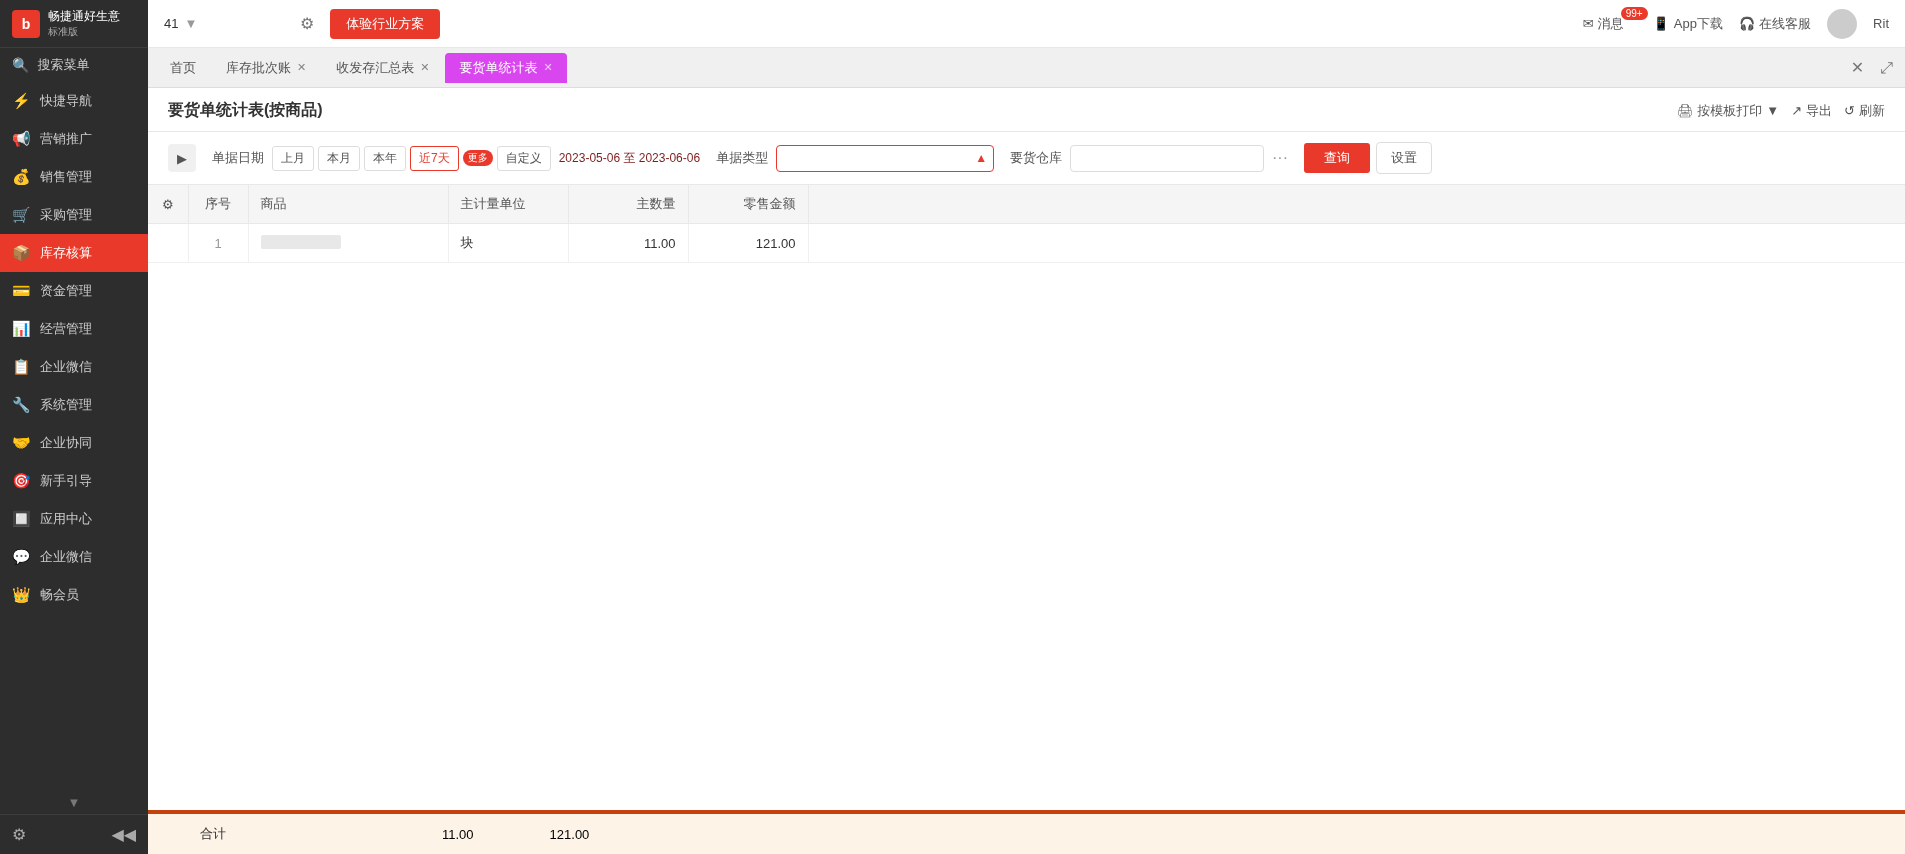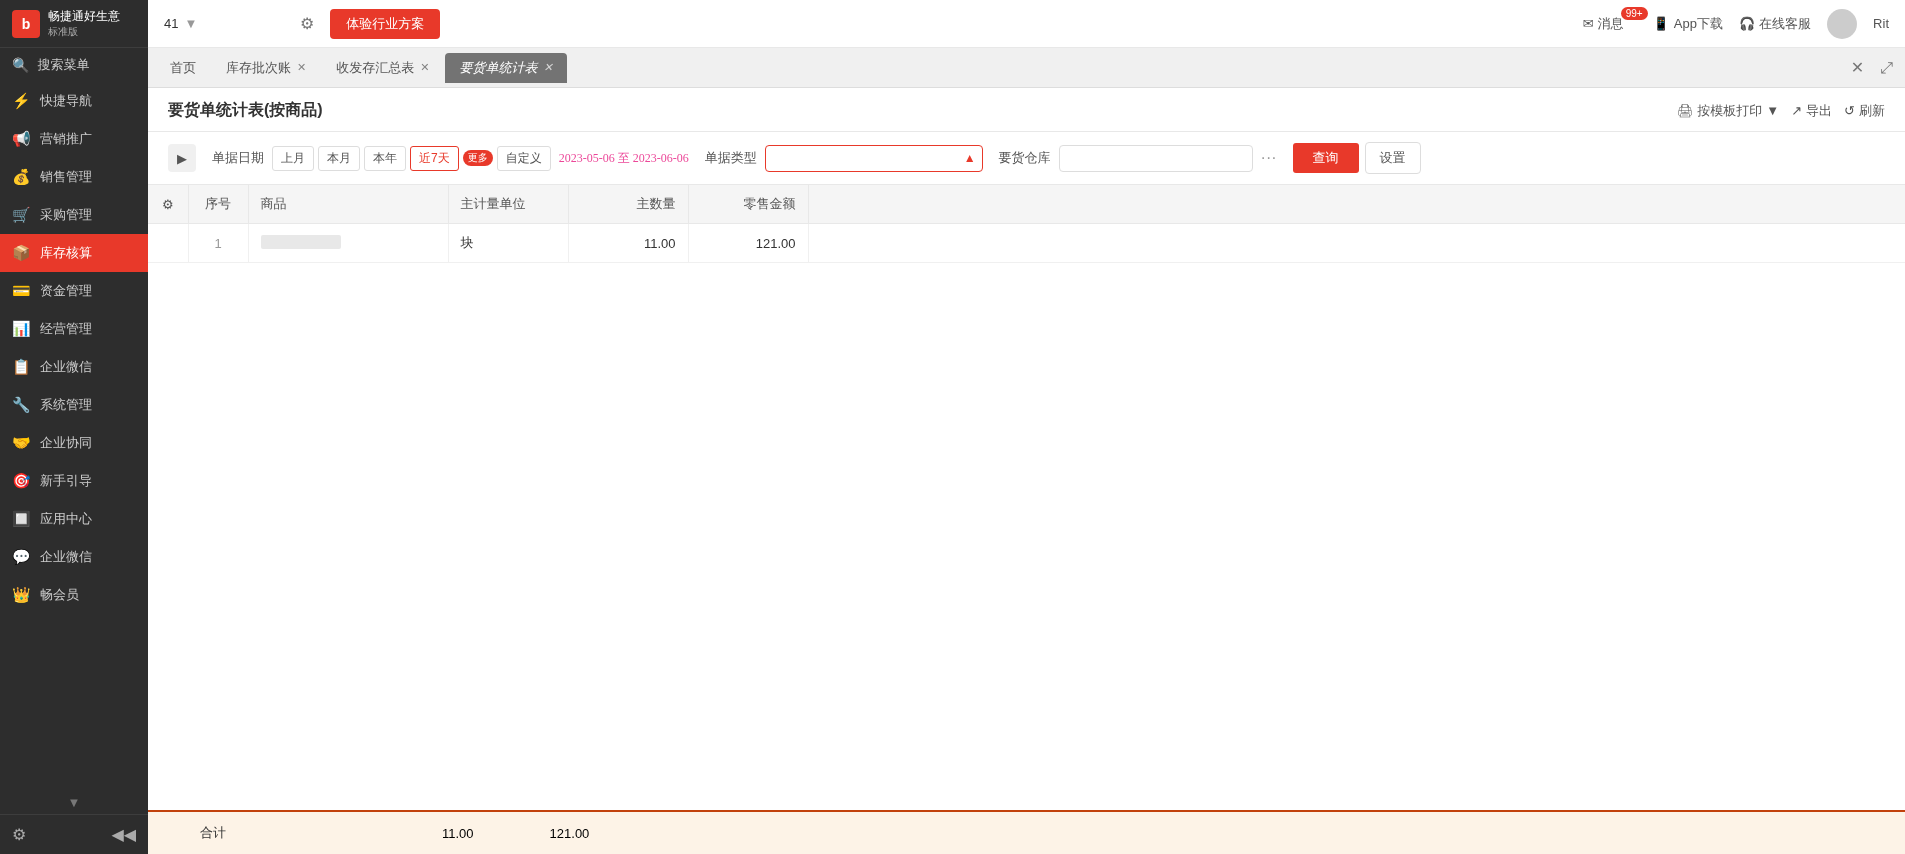--- a/index.html
+++ b/index.html
@@ -168,23 +168,22 @@
       padding: 6px 14px;
       font-size: 13px;
       color: #555;
       cursor: pointer;
       border-radius: 4px 4px 0 0;
       white-space: nowrap;
       gap: 6px;
       background: transparent;
     }
     .tab.active {
-      background: #737373;
+      background: #d946ef;
       color: white;
-      font-style: italic;
     }
     .tab .close-btn {
       font-size: 11px;
       line-height: 1;
       opacity: 0.7;
       cursor: pointer;
     }
     .tab.active .close-btn { color: white; }
     .tab-home { font-size: 13px; color: #555; }
     .tabs-actions {
@@ -291,23 +290,22 @@
     .date-btn.active { color: #e8392a; border-color: #e8392a; }
     .date-more-badge {
       background: #e8392a;
       color: white;
       border-radius: 10px;
       padding: 1px 5px;
       font-size: 10px;
       cursor: pointer;
     }
     .date-range-text {
-      color: #ec4899;
+      color: #7f1d1d;
       font-size: 12px;
-      font-family: Liberation Serif, serif;
     }
     .filter-type-group {
       display: flex;
       align-items: center;
       gap: 8px;
       flex: 0 0 auto;
     }
     .filter-select-wrapper {
       position: relative;
       display: flex;
@@ -442,21 +440,21 @@
     .td-number { text-align: right; }
     .td-placeholder { background: #e8e8e8; width: 80px; height: 14px; display: inline-block; border-radius: 2px; }
 
     
     .table-footer {
       height: 44px;
       background: #fdf3e7;
       display: flex;
       align-items: center;
       padding: 0 12px;
-      border-top: 2px solid #c2410c;
+      border-top: 4px solid #c2410c;
       flex-shrink: 0;
       gap: 16px;
     }
     .footer-label {
       color: #333;
       font-size: 13px;
       padding-left: 40px;
     }
     .footer-sum-qty { margin-left: 200px; }
     .footer-sum-amount { margin-left: 60px; }

